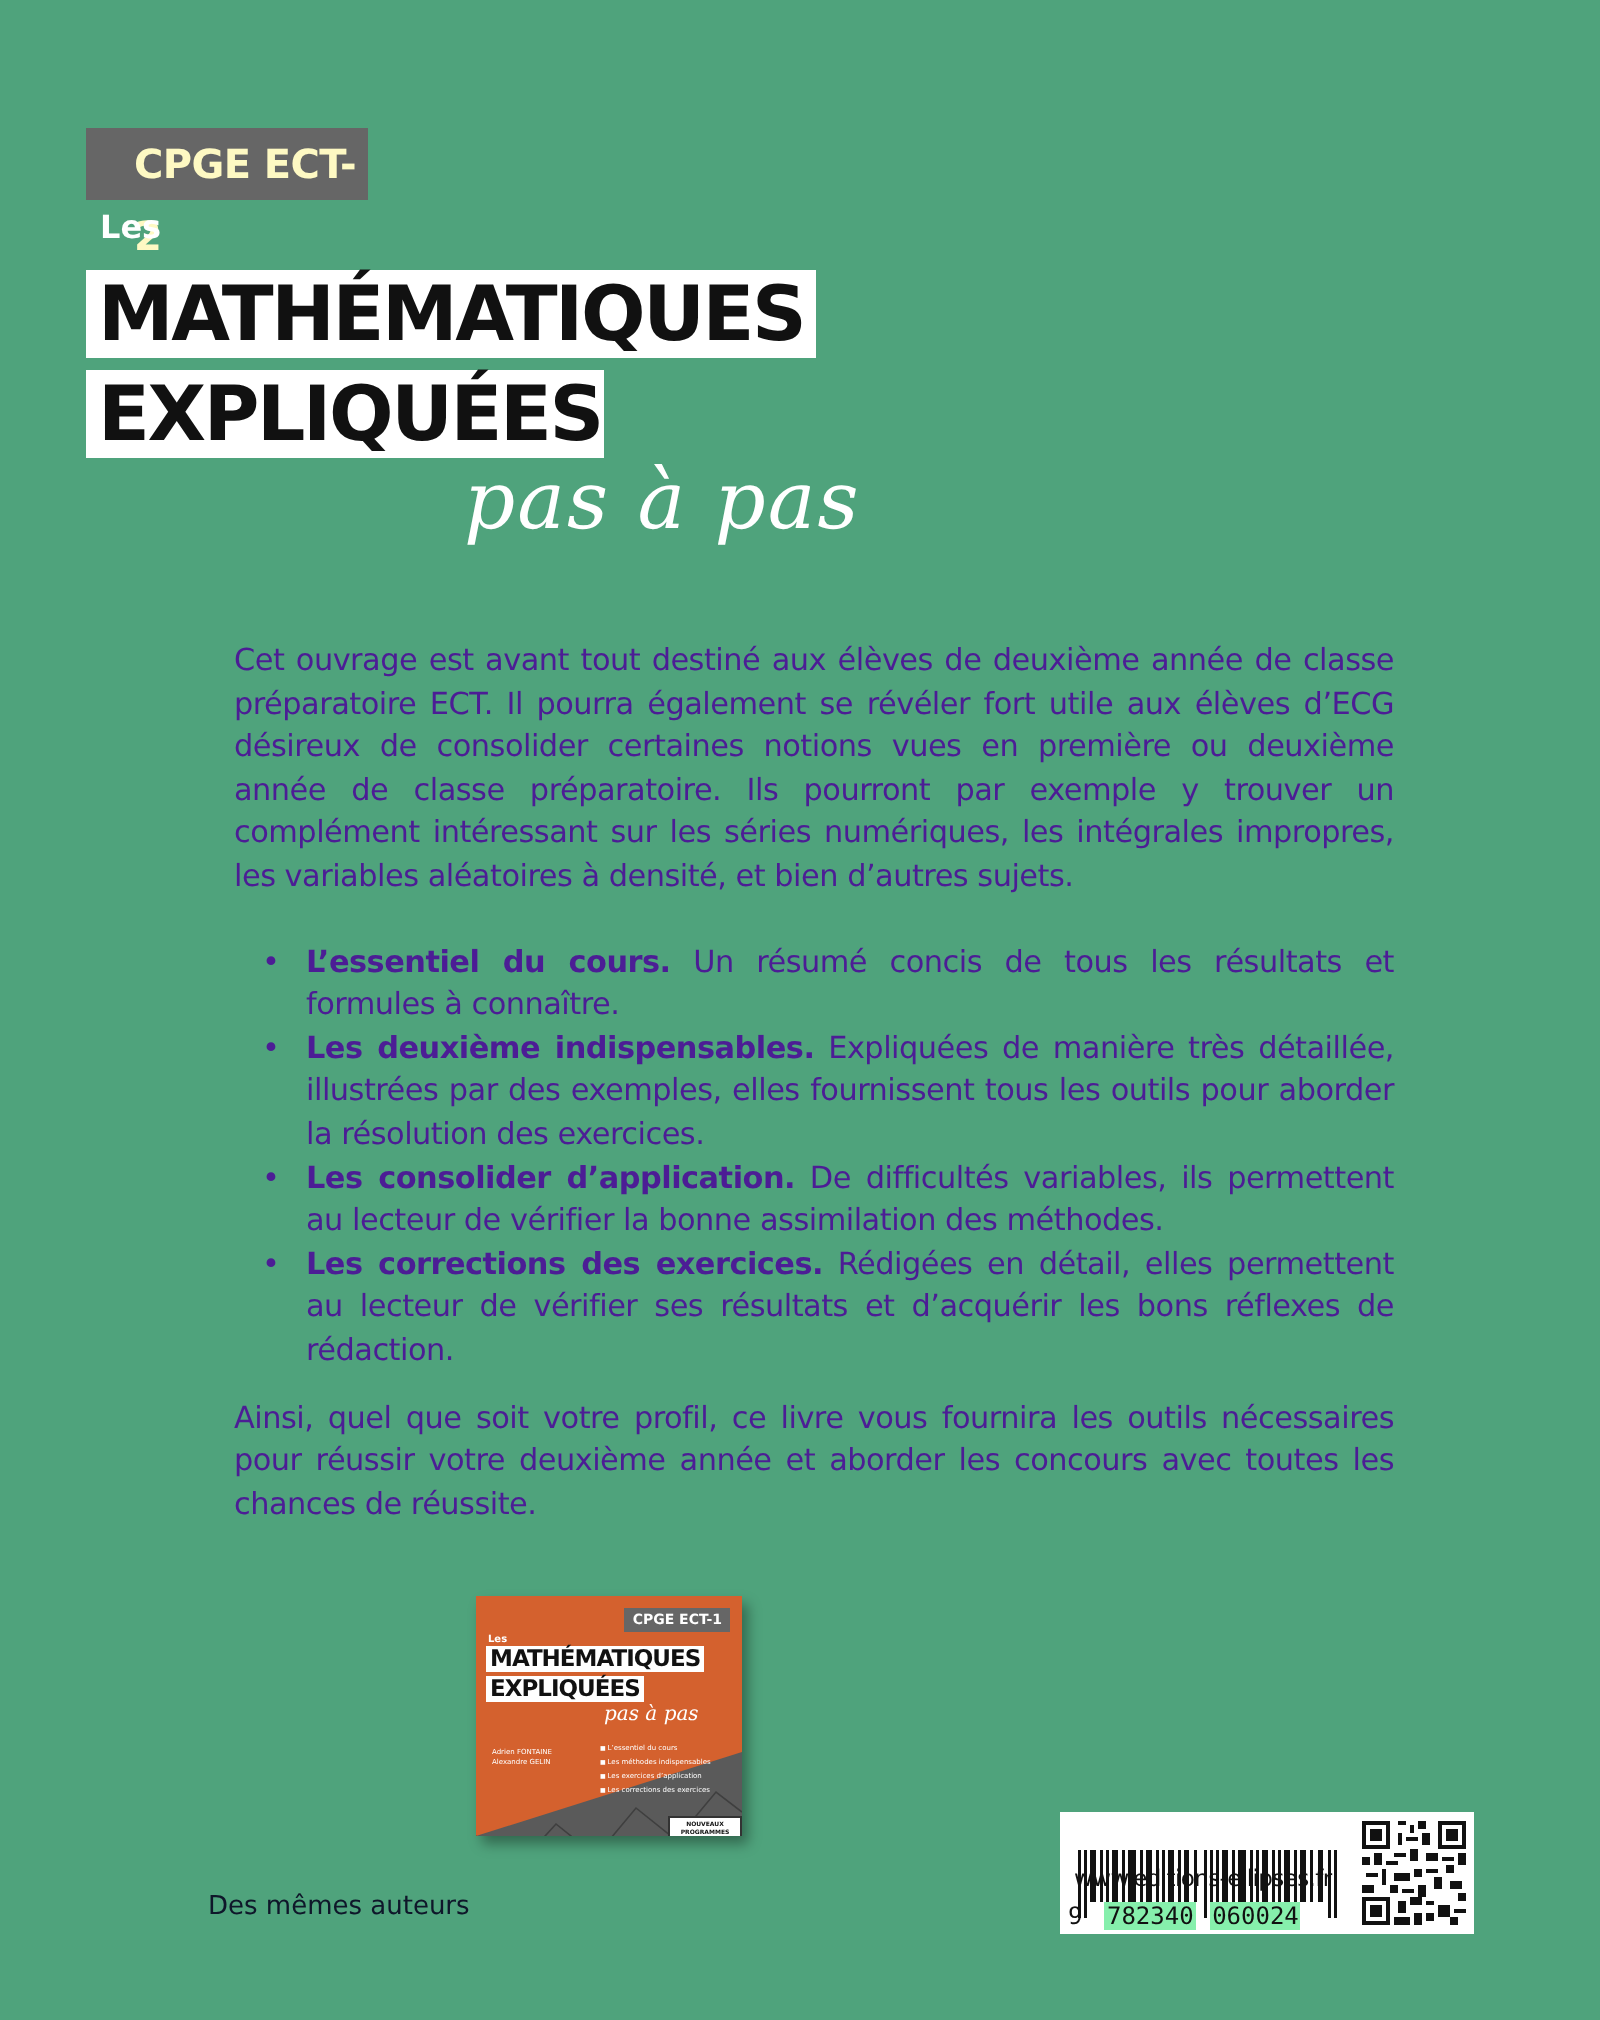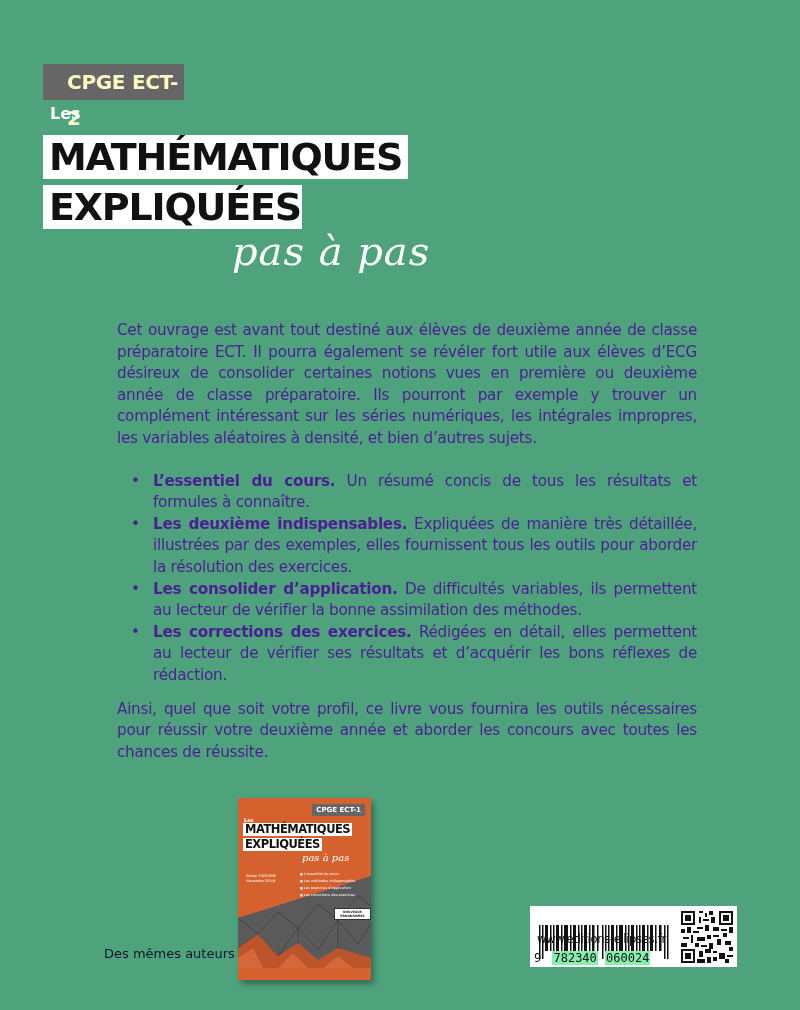--- a/index.html
+++ b/index.html
@@ -69,21 +69,21 @@
   .parts li .bullet {
     position: absolute; left: 14px; top: 0;
   }
   .parts li b { font-weight: bold; }
   .same-authors {
     position: absolute; left: 104px; top: 946px;
     font-size: 13px; color: #0f172a;
   }
   .mini-cover {
     position: absolute; left: 238px; top: 798px;
-    width: 133px; height: 182px;
+    width: 133px; height: 120px;
     background: #d4612e;
     box-shadow: 3px 4px 6px rgba(0,0,0,0.35);
     overflow: hidden;
   }
   .mini-cover .mc-tag {
     position: absolute; right: 6px; top: 6px;
     background: #666; color: #fff;
     font-size: 7px; font-weight: bold;
     padding: 2px 4px;
   }

